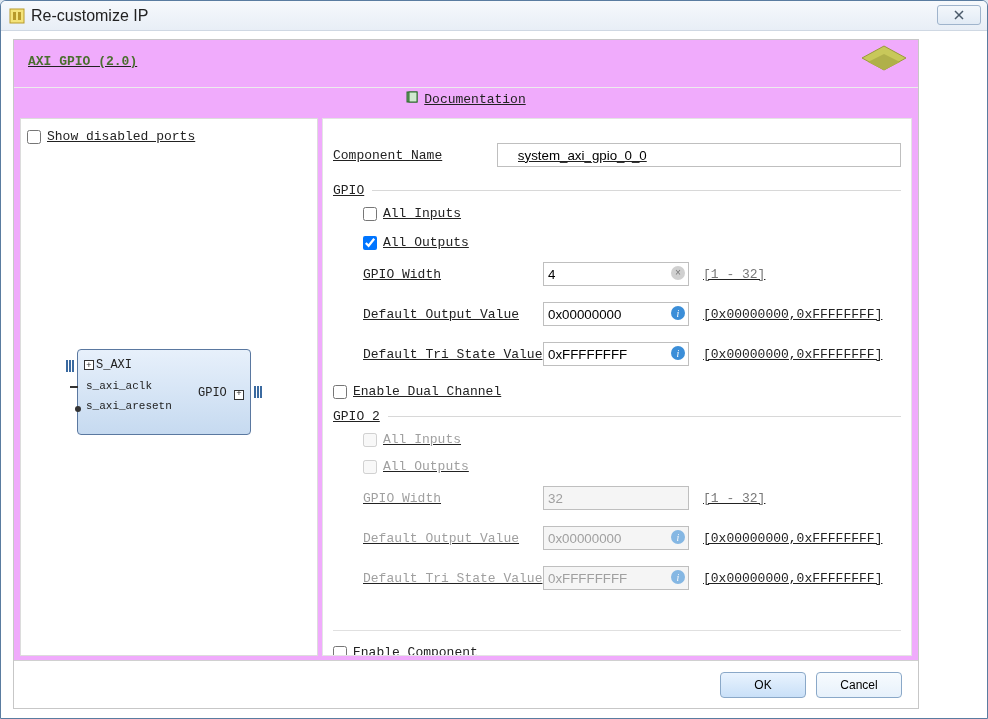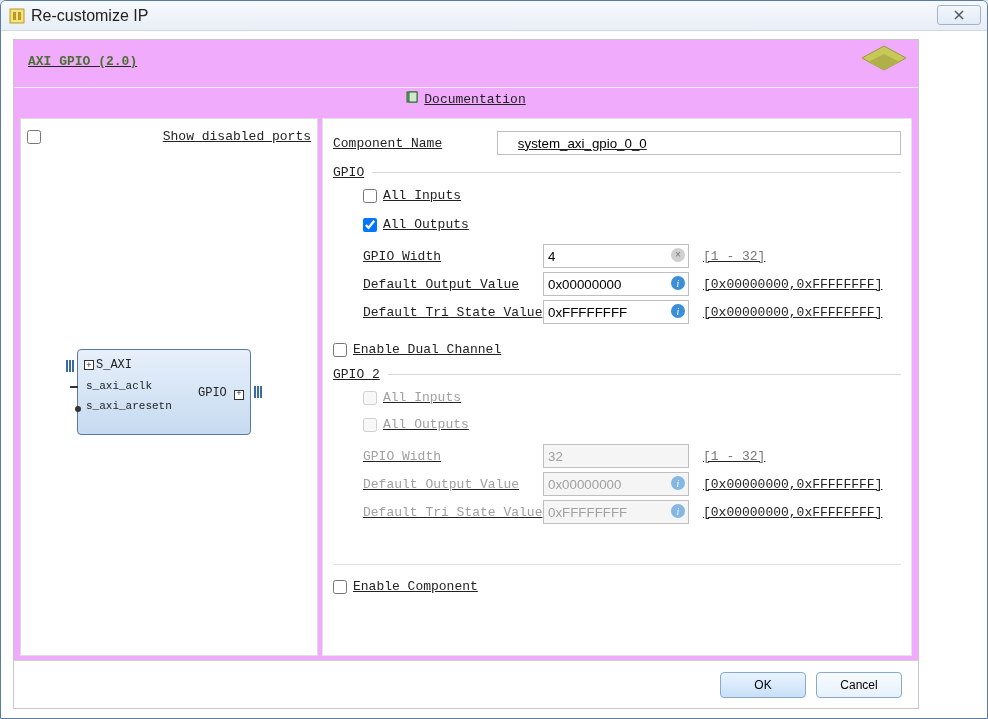--- a/index.html
+++ b/index.html
@@ -77,21 +77,21 @@
     border-top:1px solid #d0d0d0; background:#fff;
     display:flex; align-items:center; justify-content:flex-end; gap:10px; padding:0 16px;
   }
   .btn {
     min-width:86px; height:26px;
     border:1px solid #8aa8c8; border-radius:4px;
     background:linear-gradient(#f7fbfe,#e7f1fb);
     font-size:12px; cursor:pointer;
   }
   .btn.primary { background:linear-gradient(#e9f3fe,#c9e0f8); }
-  .field-row { display:flex; align-items:center; margin:4px 0; }
+  .field-row { display:flex; align-items:center; margin:16px 0; }
   .field-label { width:180px; }
   .field-input {
     width:146px; height:24px; border:1px solid #bfbfbf; background:#fff;
     padding:2px 24px 2px 4px; position:relative;
   }
   .range-hint { margin-left:14px; color:#777; }
   .cb { display:flex; align-items:center; gap:6px; margin:4px 0; }
   .cb input[type=checkbox] { width:14px; height:14px; margin:0; }
   .section-title {
     margin:10px 0 6px 0; padding-bottom:2px; font-weight:normal;
@@ -177,21 +177,21 @@
               <path d="M1 4 h4 l2 2 h6 v6 h-12 z" fill="#f4cd6a" stroke="#b8932a"></path>
             </svg>
         </span>
         <span>IP Location</span>
       </div>
     </div>
 
     <div class="layout">
 
       <div class="left-pane">
-        <div class="cb mono" style="padding:6px;justify-content:space-between;">
+        <div class="cb mono" style="padding:6px;">
           <input type="checkbox" style="">
           <span>Show disabled ports</span>
         </div>
 
         <div class="block">
 
           <div class="bus-end" style="left:-12px; top:10px;">
               <span></span>
               <span></span>
               <span></span>

